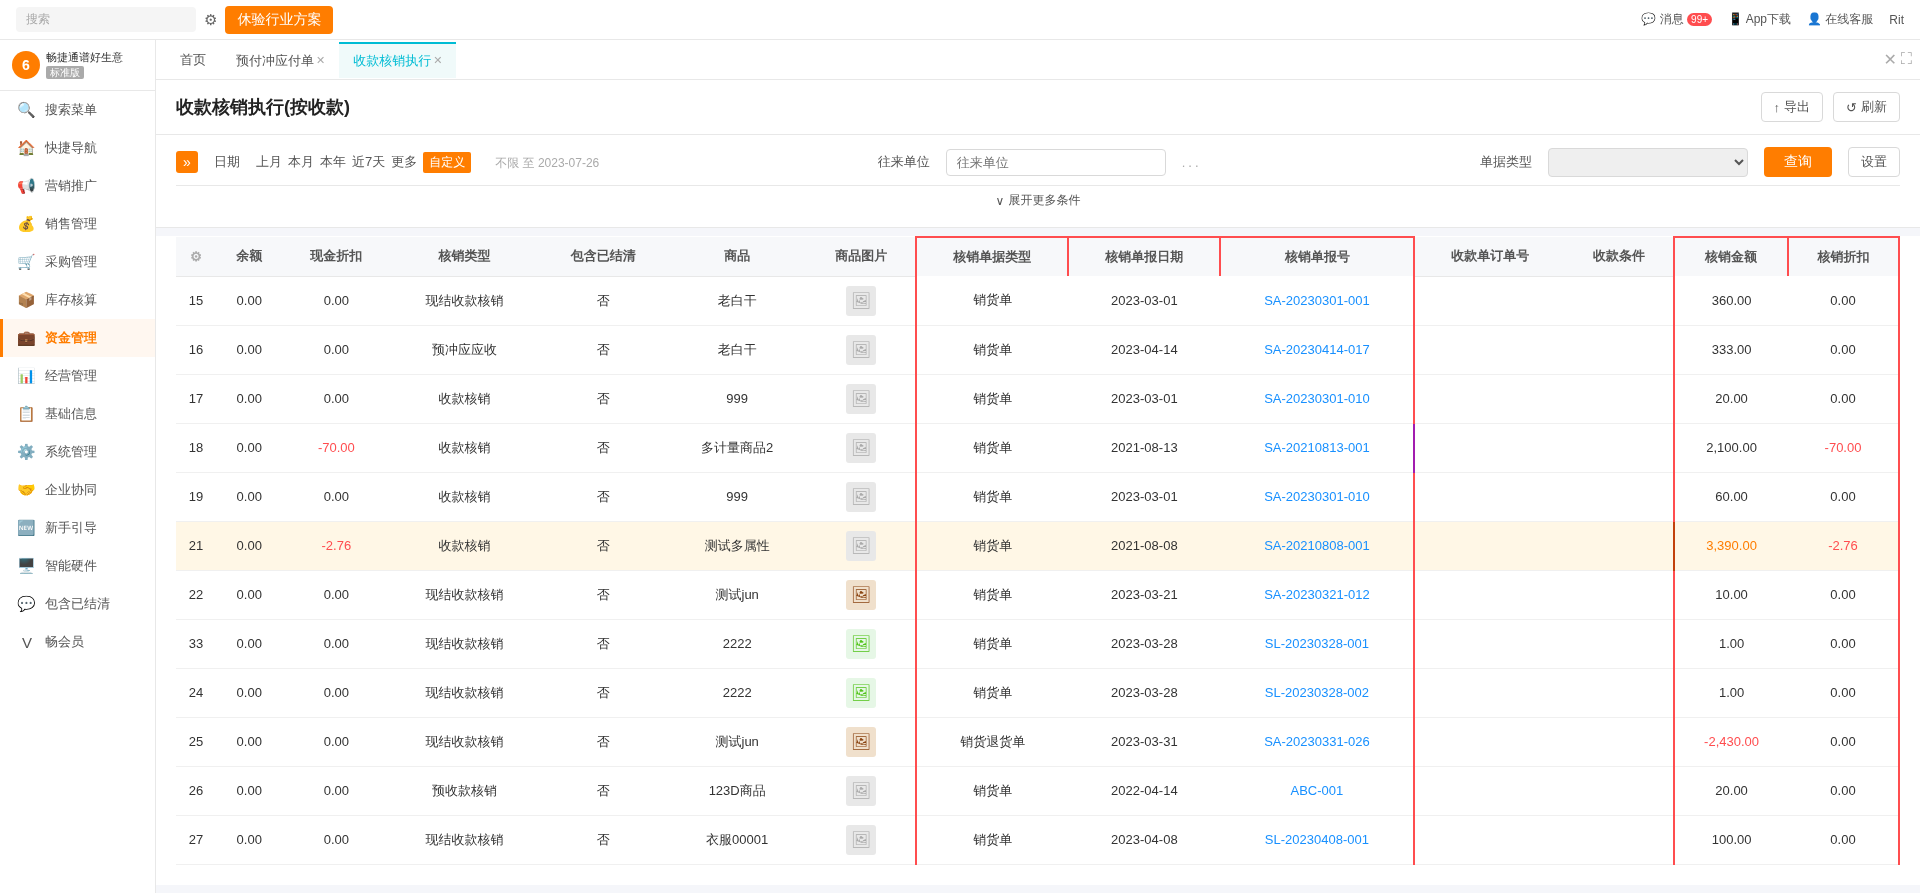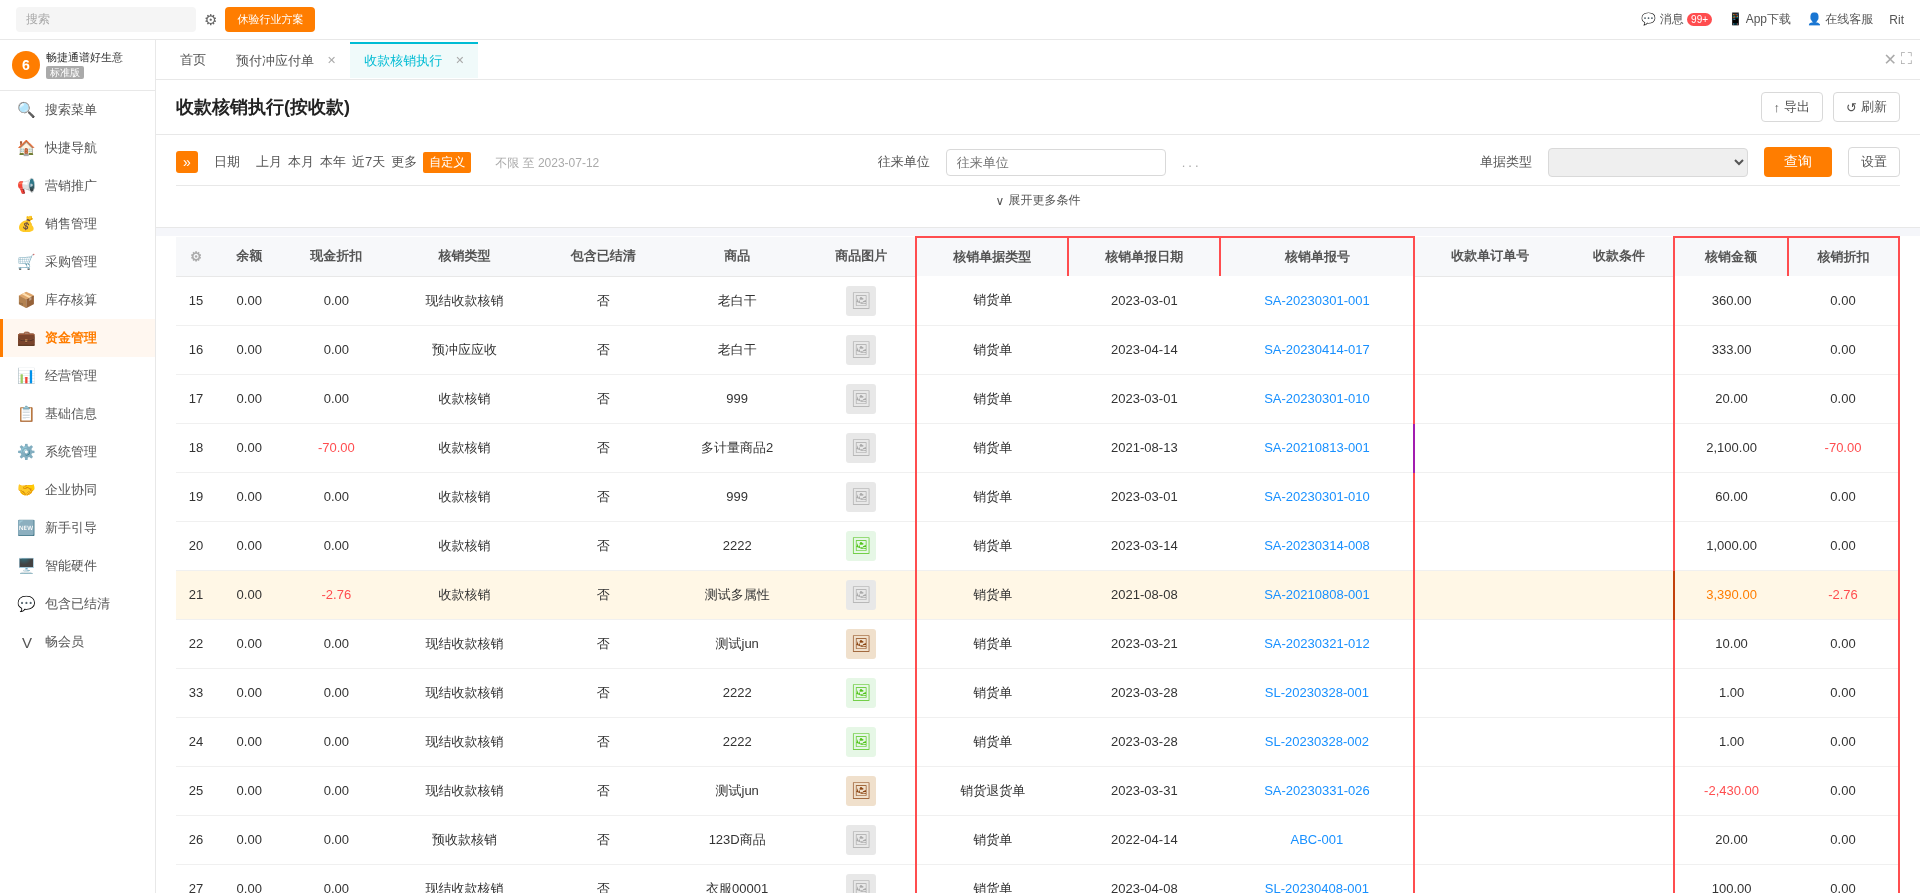--- a/index.html
+++ b/index.html
@@ -11,21 +11,21 @@
       background: #fff;
       display: flex;
       align-items: center;
       padding: 0 16px;
       border-bottom: 1px solid #e8e8e8;
       gap: 10px;
     }
     .top-bar-left { display: flex; align-items: center; gap: 8px; flex: 1; }
     .top-bar-search { background: #f5f5f5; border-radius: 4px; padding: 4px 10px; color: #aaa; font-size: 12px; width: 180px; }
     .top-bar-gear { color: #666; font-size: 15px; cursor: pointer; }
-    .btn-industry { background: #ff7d00; color: #fff; border: none; border-radius: 4px; padding: 5px 12px; font-size: 11px; cursor: pointer; }
+    .btn-industry { background: #ff7d00; color: #fff; border: none; border-radius: 4px; padding: 5px 12px; font-size: 14px; cursor: pointer; }
     .top-bar-right { display: flex; align-items: center; gap: 16px; color: #555; font-size: 12px; }
     .badge { background: #ff4d4f; color: #fff; border-radius: 10px; font-size: 10px; padding: 1px 4px; }
     
     
     .layout { display: flex; height: calc(100vh - 40px); }
     
     
     .sidebar {
       width: 156px;
       background: #fff;
@@ -64,21 +64,21 @@
       background: #fff;
       border-bottom: 1px solid #e8e8e8;
       display: flex;
       align-items: center;
       padding: 0 8px;
       height: 40px;
       gap: 0;
     }
     .tab-home { padding: 8px 16px; color: #555; cursor: pointer; font-size: 13px; }
     .tab-item {
-      display: flex; align-items: center; gap: 11px;
+      display: flex; align-items: center; gap: 0;
       padding: 8px 14px;
       border-top: 2px solid transparent;
       cursor: pointer;
       font-size: 13px;
       color: #555;
       position: relative;
     }
     .tab-item.active { border-top: 2px solid #00bcd4; color: #00bcd4; background: #f0fafa; }
     .tab-close { color: #aaa; font-size: 11px; cursor: pointer; margin-left: 2px; }
     .tab-bar-right { margin-left: auto; display: flex; gap: 4px; }
@@ -310,21 +310,21 @@
           <span class="filter-label">日期</span>
           <div class="filter-date-options">
             <span class="date-opt">上月</span>
             <span class="date-opt">本月</span>
             <span class="date-opt">本年</span>
             <span class="date-opt">近7天</span>
             <span class="date-opt">更多</span>
             <span class="date-opt custom">自定义</span>
           </div>
           <div style="margin-left: 8px;">
-            <div class="filter-date-range">不限 至 2023-07-12</div>
+            <div class="filter-date-range">不限 至 2023-07-26</div>
           </div>
           <div style="flex:1;"></div>
           <span class="filter-label">往来单位</span>
           <input class="filter-input" type="text" placeholder="往来单位" style="">
           <span class="filter-dots">...</span>
           <div style="flex:1;"></div>
           <span class="filter-label">单据类型</span>
           <select class="filter-select">
             <option></option>
           </select>
@@ -432,36 +432,20 @@
                   <td>999</td>
                   <td><div class="img-placeholder" style="margin: auto;">🖼</div></td>
                   <td style="border-left: 2px solid #ff4d4f; border-right: 0;">销货单</td>
                   <td>2023-03-01</td>
                   <td style="border-right: 2px solid #ff4d4f;"><a class="link-text">SA-20230301-010</a></td>
                   <td></td>
                   <td></td>
                   <td style="border-left:2px solid #ff4d4f;">60.00</td>
                   <td style="border-right:2px solid #ff4d4f;">0.00</td>
                 </tr>
-                <tr>
-                  <td>20</td>
-                  <td>0.00</td>
-                  <td>0.00</td>
-                  <td>收款核销</td>
-                  <td>否</td>
-                  <td>2222</td>
-                  <td><div class="img-placeholder green" style="margin: auto;">🖼</div></td>
-                  <td style="border-left: 2px solid #ff4d4f; border-right: 0;">销货单</td>
-                  <td>2023-03-14</td>
-                  <td style="border-right: 2px solid #ff4d4f;"><a class="link-text">SA-20230314-008</a></td>
-                  <td></td>
-                  <td></td>
-                  <td style="border-left:2px solid #ff4d4f;">1,000.00</td>
-                  <td style="border-right:2px solid #ff4d4f;">0.00</td>
-                </tr>
                 <tr class="highlighted">
                   <td>21</td>
                   <td>0.00</td>
                   <td style="color:#ff4d4f;">-2.76</td>
                   <td>收款核销</td>
                   <td>否</td>
                   <td>测试多属性</td>
                   <td><div class="img-placeholder" style="margin: auto;">🖼</div></td>
                   <td style="border-left: 2px solid #ff4d4f; border-right: 0;">销货单</td>
                   <td>2021-08-08</td>

